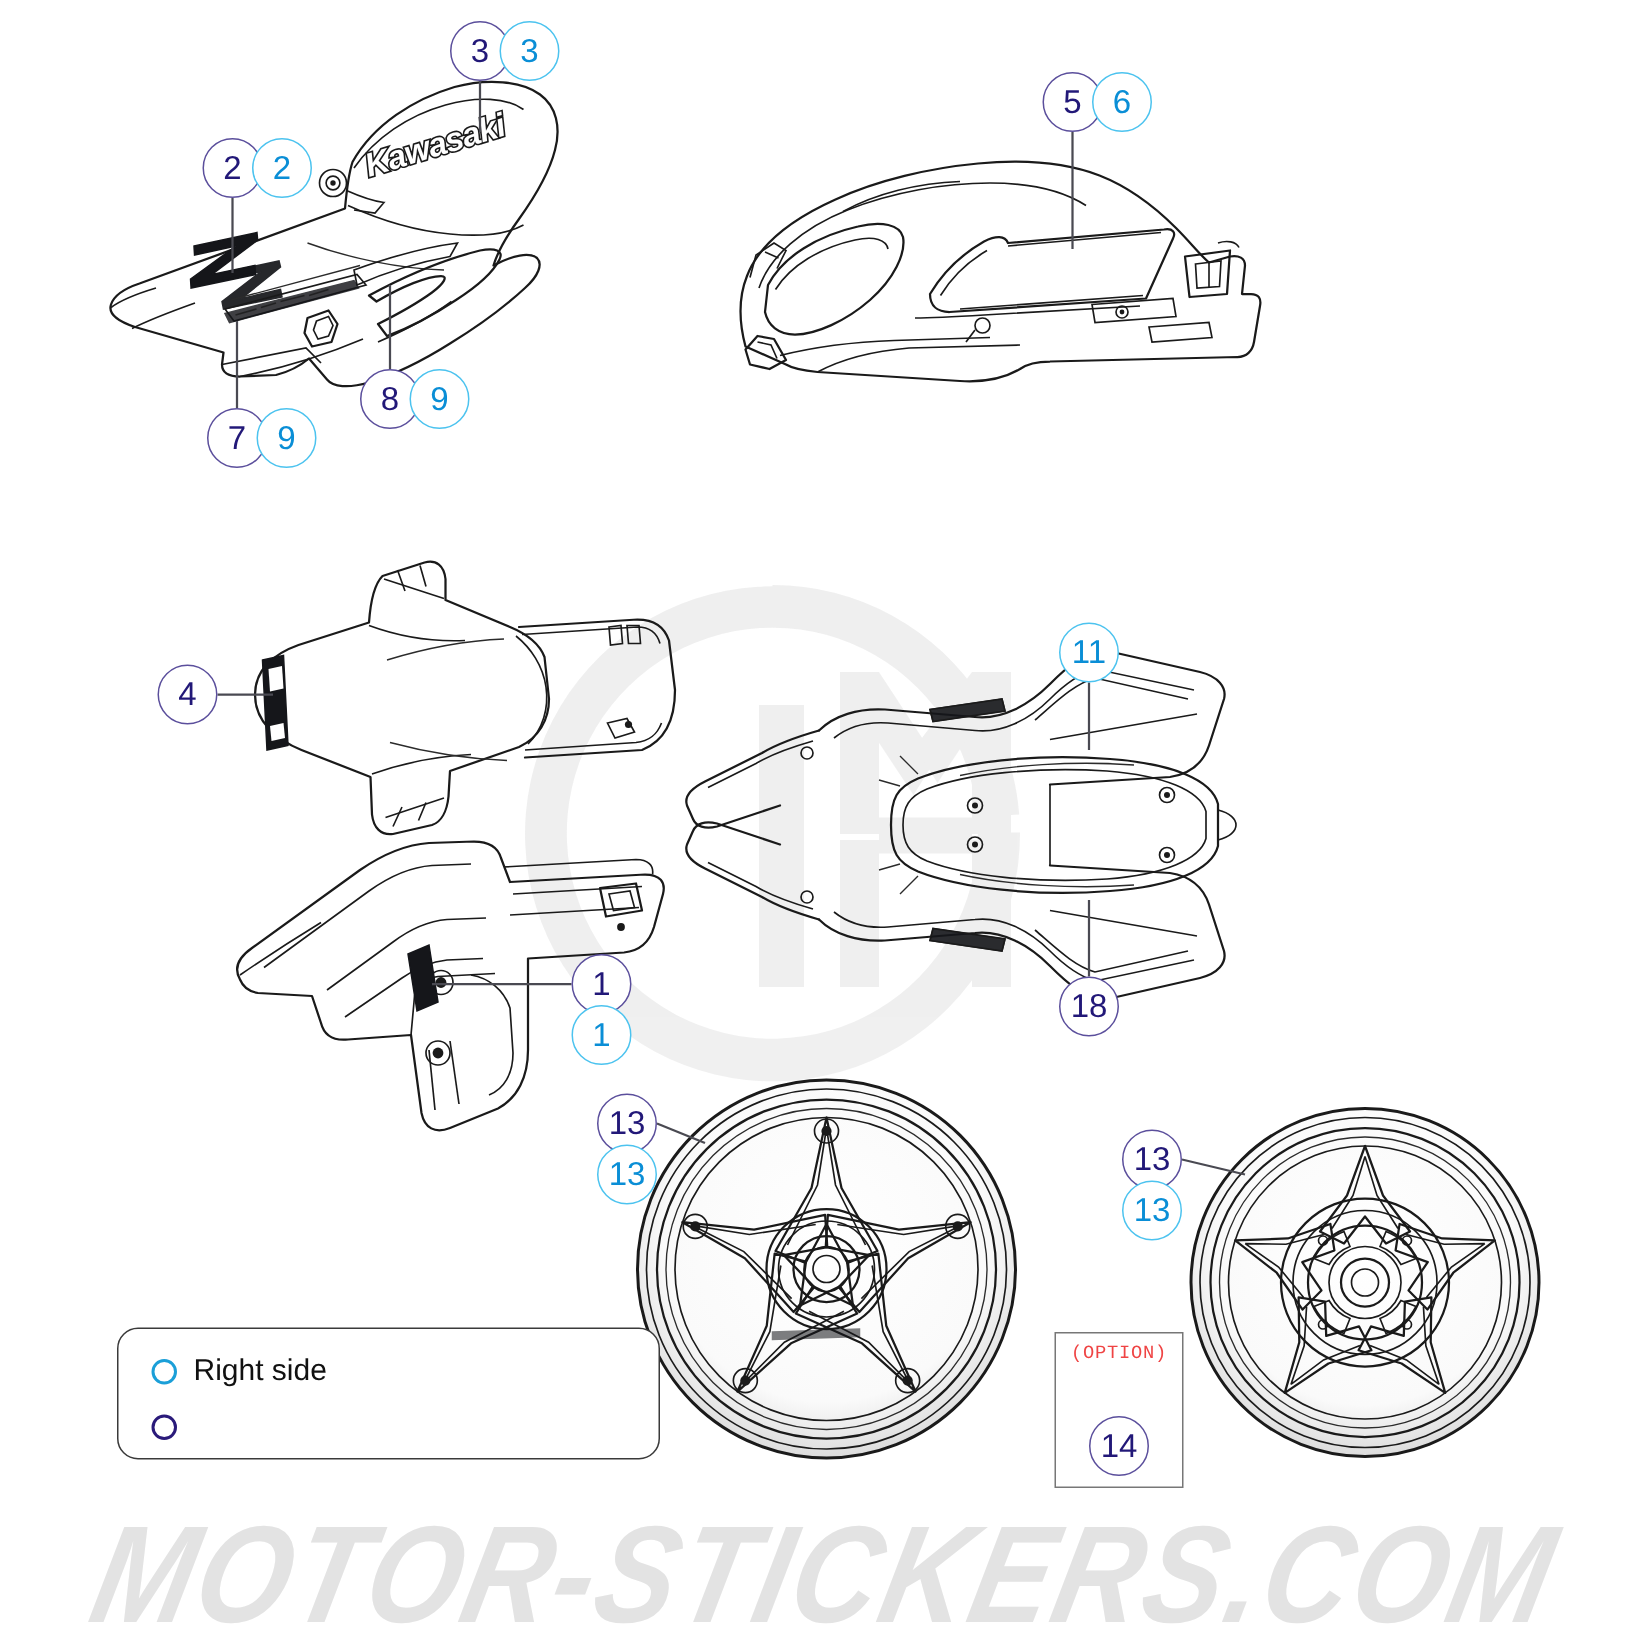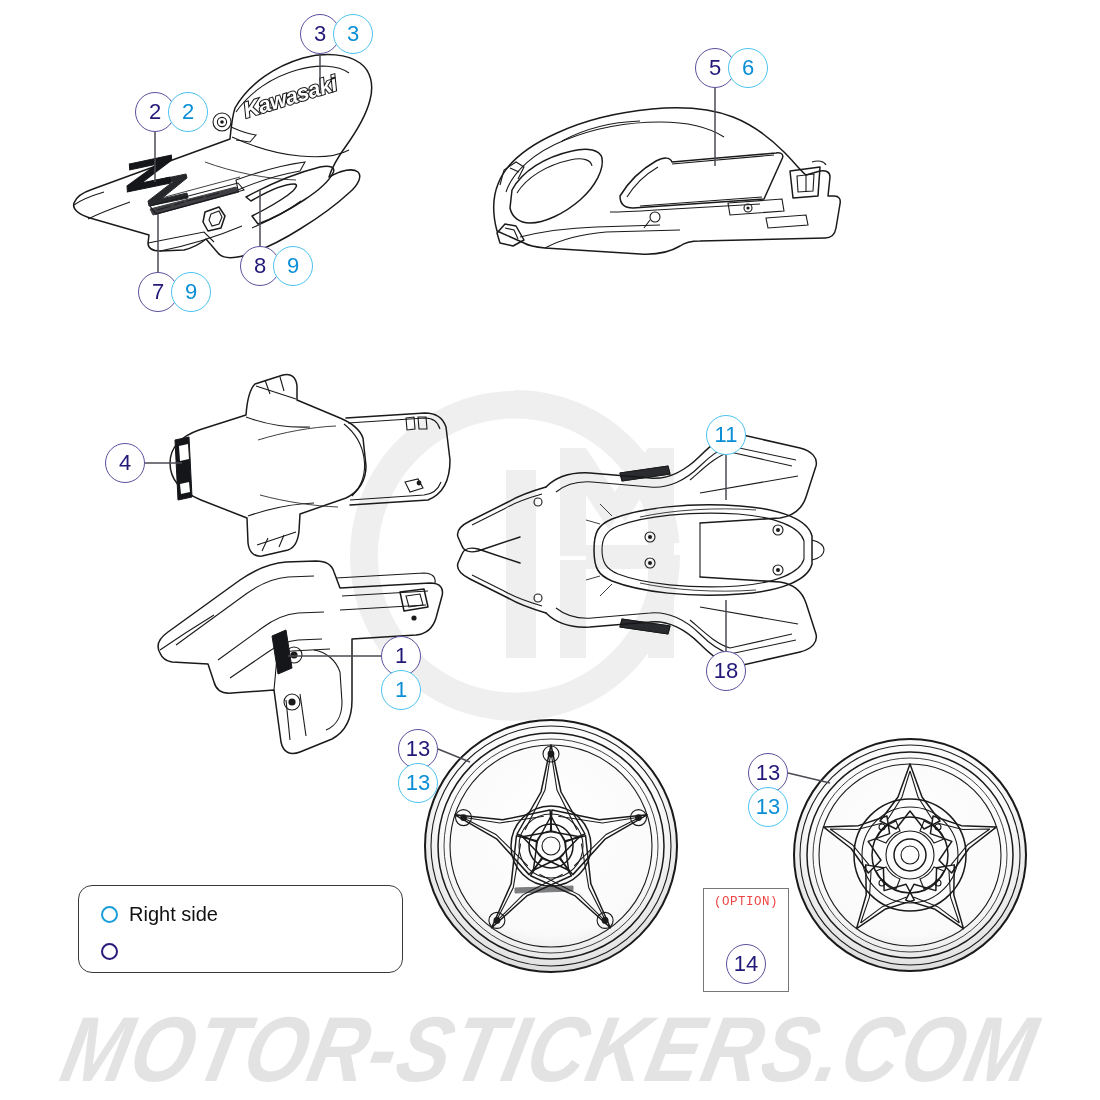--- a/index.html
+++ b/index.html
@@ -10,21 +10,21 @@
 
   
   .callout{position:absolute;border-radius:50%;display:flex;align-items:center;
            justify-content:center;box-sizing:border-box;background:#fff;}
   .callout.left{border:1.6px solid #5b4f9c;color:#221878;}
   .callout.right{border:1.6px solid #4cc3ef;color:#0a8ed6;}
   .callout span{font-size:23px;line-height:1;font-family:"Liberation Sans",sans-serif;}
   .callout.c40 span{font-size:22px;}
 
   
-  #legend{position:absolute;left:78px;top:885px;width:325px;height:88px;
+  #legend{position:absolute;left:78px;top:885px;width:362px;height:88px;
           border:1.5px solid #3a3a3a;border-radius:14px;background:#fff;
           box-sizing:border-box;padding:10px 0 0 22px;}
   .lg-row{display:flex;align-items:center;height:37px;}
   .lg-dot{width:17px;height:17px;border-radius:50%;box-sizing:border-box;margin-right:11px;}
   .lg-dot.r{border:2.6px solid #1b9fd8;}
   .lg-dot.l{border:2.6px solid #2a1a7a;}
   .lg-txt{font-size:20px;color:#111;font-family:"Liberation Sans",sans-serif;}
 
   
   #optionbox{position:absolute;left:703px;top:888px;width:86px;height:104px;

